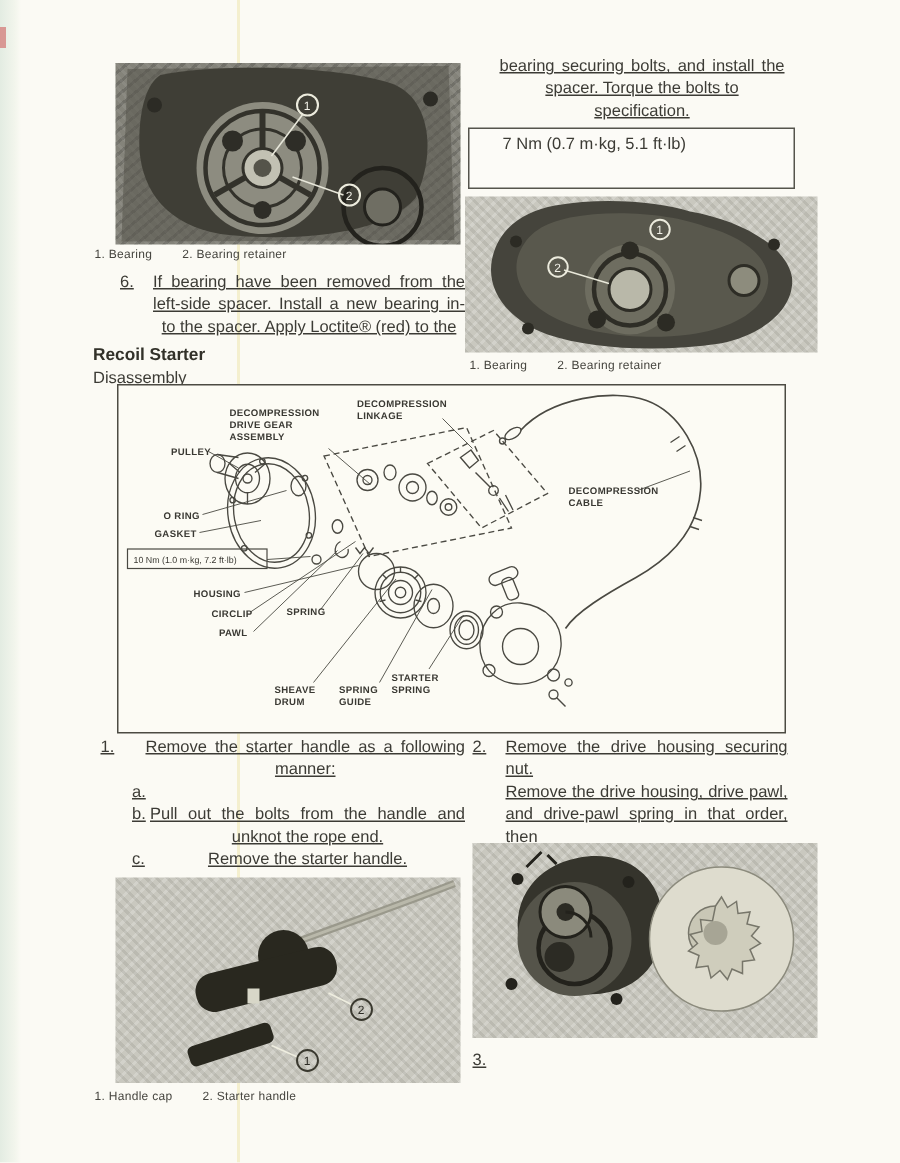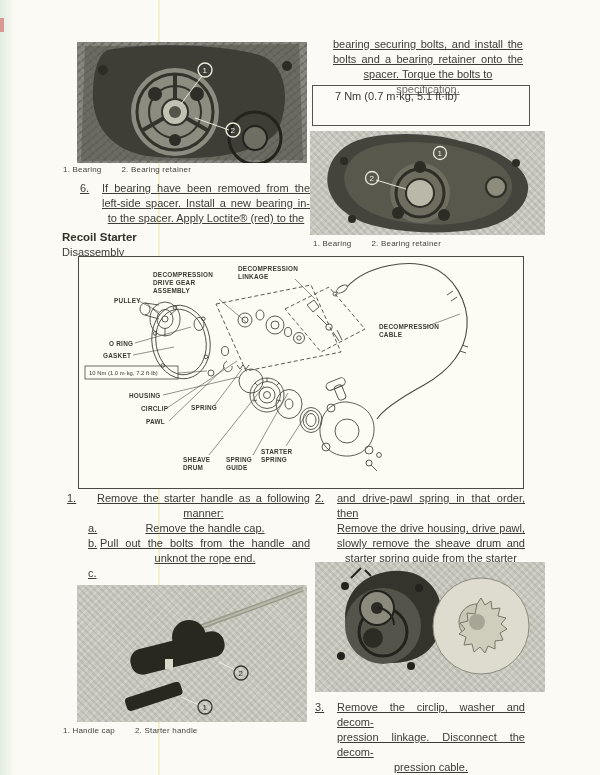--- a/index.html
+++ b/index.html
@@ -97,21 +97,20 @@
       <text class="co" x="153.5" y="91">2</text>
     </g>
   </svg>
 </div>
 <div class="caption" style="left:63px;top:165px;">
   <span>1. Bearing</span><span class="c2">2. Bearing retainer</span>
 </div>
 
 <div class="para" style="left:333px;top:37px;width:190px;">
   <div class="jl">bearing securing bolts, and install the</div>
-  <div class="jl">bolts and a bearing retainer onto the</div>
   <div class="ll">spacer. Torque the bolts to specification.</div>
 </div>
 
 <div class="torque-box">
   <div class="val">7 Nm (0.7 m·kg, 5.1 ft·lb)</div>
 </div>
 
 <div class="photo fabric" style="left:310px;top:131px;width:235px;height:104px;">
   <svg width="235" height="104" viewBox="0 0 235 104">
     <path d="M60,6 C95,0 130,4 150,10 C185,16 215,34 218,54 C220,74 200,92 170,98 C130,104 85,102 55,92 C28,82 14,62 18,42 C22,22 38,10 60,6 Z" fill="#45443c"></path>
@@ -299,39 +298,40 @@
 <div class="para" style="left:67px;top:491px;width:243px;">
   <div class="li">
     <div class="n" style="flex-basis:30px;">1.</div>
     <div class="t">
       <div class="jl">Remove the starter handle as a following</div>
       <div class="ll">manner:</div>
     </div>
   </div>
   <div class="li" style="padding-left:21px;">
     <div class="n" style="flex-basis:12px;">a.</div>
-    <div class="t ll">Remove the handle cap.</div>
   </div>
   <div class="li" style="padding-left:21px;">
     <div class="n" style="flex-basis:12px;">b.</div>
     <div class="t">
       <div class="jl">Pull out the bolts from the handle and</div>
       <div class="ll">unknot the rope end.</div>
     </div>
   </div>
   <div class="li" style="padding-left:21px;">
     <div class="n" style="flex-basis:12px;">c.</div>
+    <div class="t ll">Remove the starter handle.</div>
   </div>
 </div>
 
 <div class="para li" style="left:315px;top:491px;width:210px;">
   <div class="n">2.</div>
   <div class="t">
+    <div class="jl">Remove the drive housing securing nut.</div>
+    <div class="jl">Remove the drive housing, drive pawl,</div>
     <div class="jl">and drive-pawl spring in that order, then</div>
-    <div class="jl">Remove the drive housing, drive pawl,</div>
     <div class="jl">slowly remove the sheave drum and</div>
     <div class="ll">starter spring guide from the starter case.</div>
   </div>
 </div>
 
 <div class="photo fabric" style="left:77px;top:585px;width:230px;height:137px;">
   <svg width="230" height="137" viewBox="0 0 230 137">
     <path d="M226,4 C190,18 150,32 118,44" stroke="#9a998c" stroke-width="5" fill="none"></path>
     <path d="M226,4 C190,18 150,32 118,44" stroke="#b9b8aa" stroke-width="2" fill="none"></path>
     <circle cx="112" cy="52" r="17" fill="#29281f"></circle>
@@ -381,20 +381,15 @@
       <g fill="#cfcdbc" stroke="#77766a" stroke-width="1">
         <path d="M162,42 l4,-6 l4,7 l6,-4 l1,8 l8,-1 l-2,8 l8,2 l-5,6 l6,5 l-7,4 l3,7 l-8,1 l0,8 l-7,-3 l-3,7 l-5,-6 l-6,5 l-2,-8 l-8,1 l2,-8 l-7,-3 l6,-5 l-5,-6 l8,-2 l-1,-8 l8,1 z"></path>
       </g>
       <circle cx="162" cy="60" r="8" fill="#a7a595"></circle>
     </g>
   </svg>
 </div>
 
 <div class="para li" style="left:315px;top:700px;width:210px;">
   <div class="n">3.</div>
-  <div class="t">
-    <div class="jl">Remove the circlip, washer and decom-</div>
-    <div class="jl">pression linkage. Disconnect the decom-</div>
-    <div class="ll">pression cable.</div>
-  </div>
 </div>
 
 <div class="pagenum">3-23</div>
 
 </body></html>

